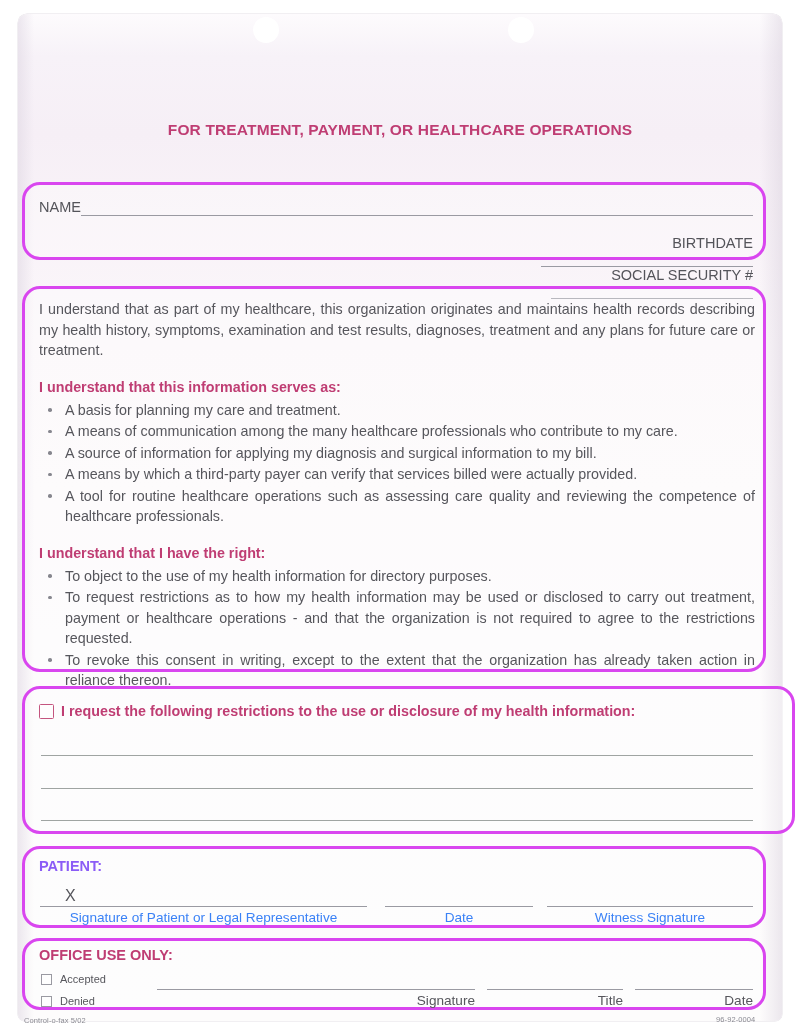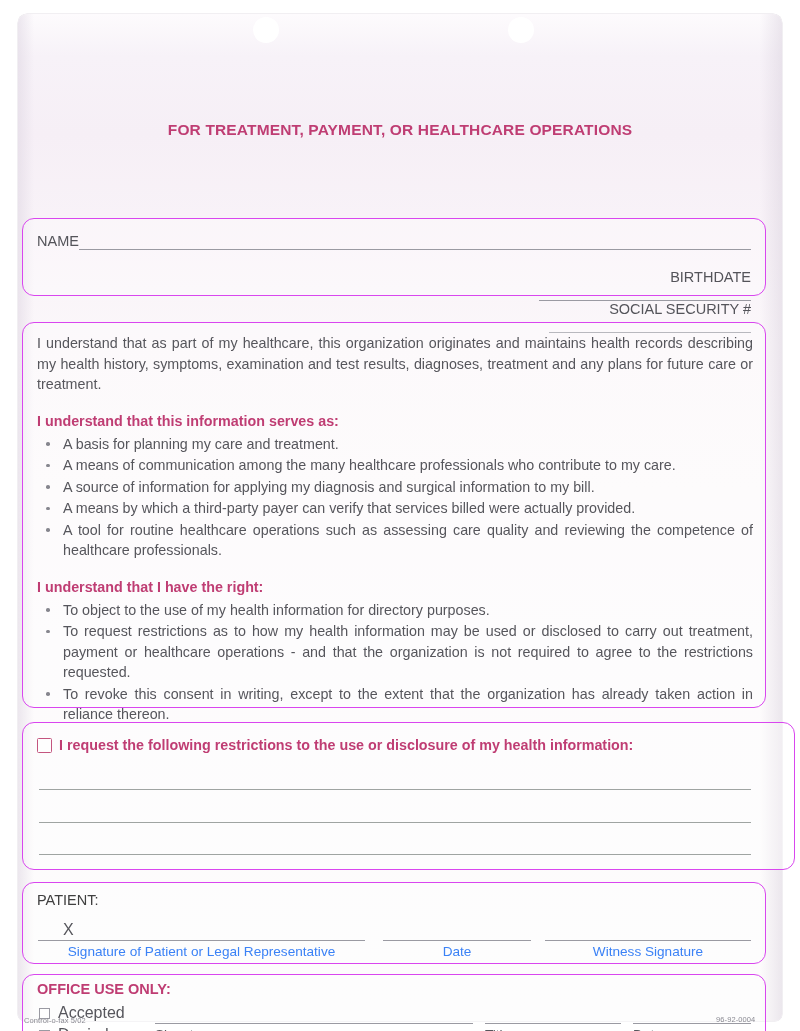--- a/index.html
+++ b/index.html
@@ -82,24 +82,23 @@
     font-size: 15.5px;
     line-height: 20px;
     letter-spacing: 0.15px;
   }
   #form-title .title-line { display: block; }
 
   
   .form-box {
     position: absolute;
     box-sizing: border-box;
-    border: 1px solid #d946ef;
-    border-radius: 12px;
+    border: 3px solid #d946ef;
+    border-radius: 18px;
     background: rgba(255,255,255,0.30);
-    margin-top: 36px;
   }
 
   
   #identity-box {
     left: 22px; top: 182px;
     width: 744px; height: 78px;
   }
   .field-row {
     position: absolute;
     display: flex;
@@ -208,22 +207,22 @@
   #write-line-3 { top: 131px; }
 
   
   #patient-box {
     left: 22px; top: 846px;
     width: 744px; height: 82px;
   }
   #patient-head {
     position: absolute;
     left: 14px; top: 9px;
-    color: #404040;
-    font-weight: normal;
+    color: #8b5cf6;
+    font-weight: bold;
     font-size: 14.5px;
   }
   #patient-x {
     position: absolute;
     left: 40px; top: 38px;
     color: #56565c;
     font-size: 16px;
     line-height: 18px;
   }
   .sig-rule {
@@ -258,21 +257,21 @@
     color: #bf3d73;
     font-weight: bold;
     font-size: 14.5px;
   }
   .office-check-row {
     position: absolute;
     left: 16px;
     display: flex;
     align-items: center;
     color: #56565c;
-    font-size: 16px;
+    font-size: 11px;
     line-height: 18px;
   }
   #row-accepted { top: 29px; }
   #row-denied   { top: 51px; }
   .gray-checkbox {
     width: 11px;
     height: 11px;
     box-sizing: border-box;
     border: 1px solid #9a9aa2;
     background: rgba(255,255,255,0.6);
@@ -287,21 +286,21 @@
   }
   #office-rule-sig   { left: 132px; width: 318px; }
   #office-rule-title { left: 462px; width: 136px; }
   #office-rule-date  { left: 610px; width: 118px; }
   .office-caption {
     position: absolute;
     top: 51px;
     color: #56565c;
     font-size: 13.6px;
     line-height: 18px;
-    text-align: left;
+    text-align: right;
   }
   #ocap-sig   { left: 132px; width: 318px; }
   #ocap-title { left: 462px; width: 136px; }
   #ocap-date  { left: 610px; width: 118px; }
 
   
   .footer-text {
     position: absolute;
     color: #8a8a92;
     font-size: 7.5px;

